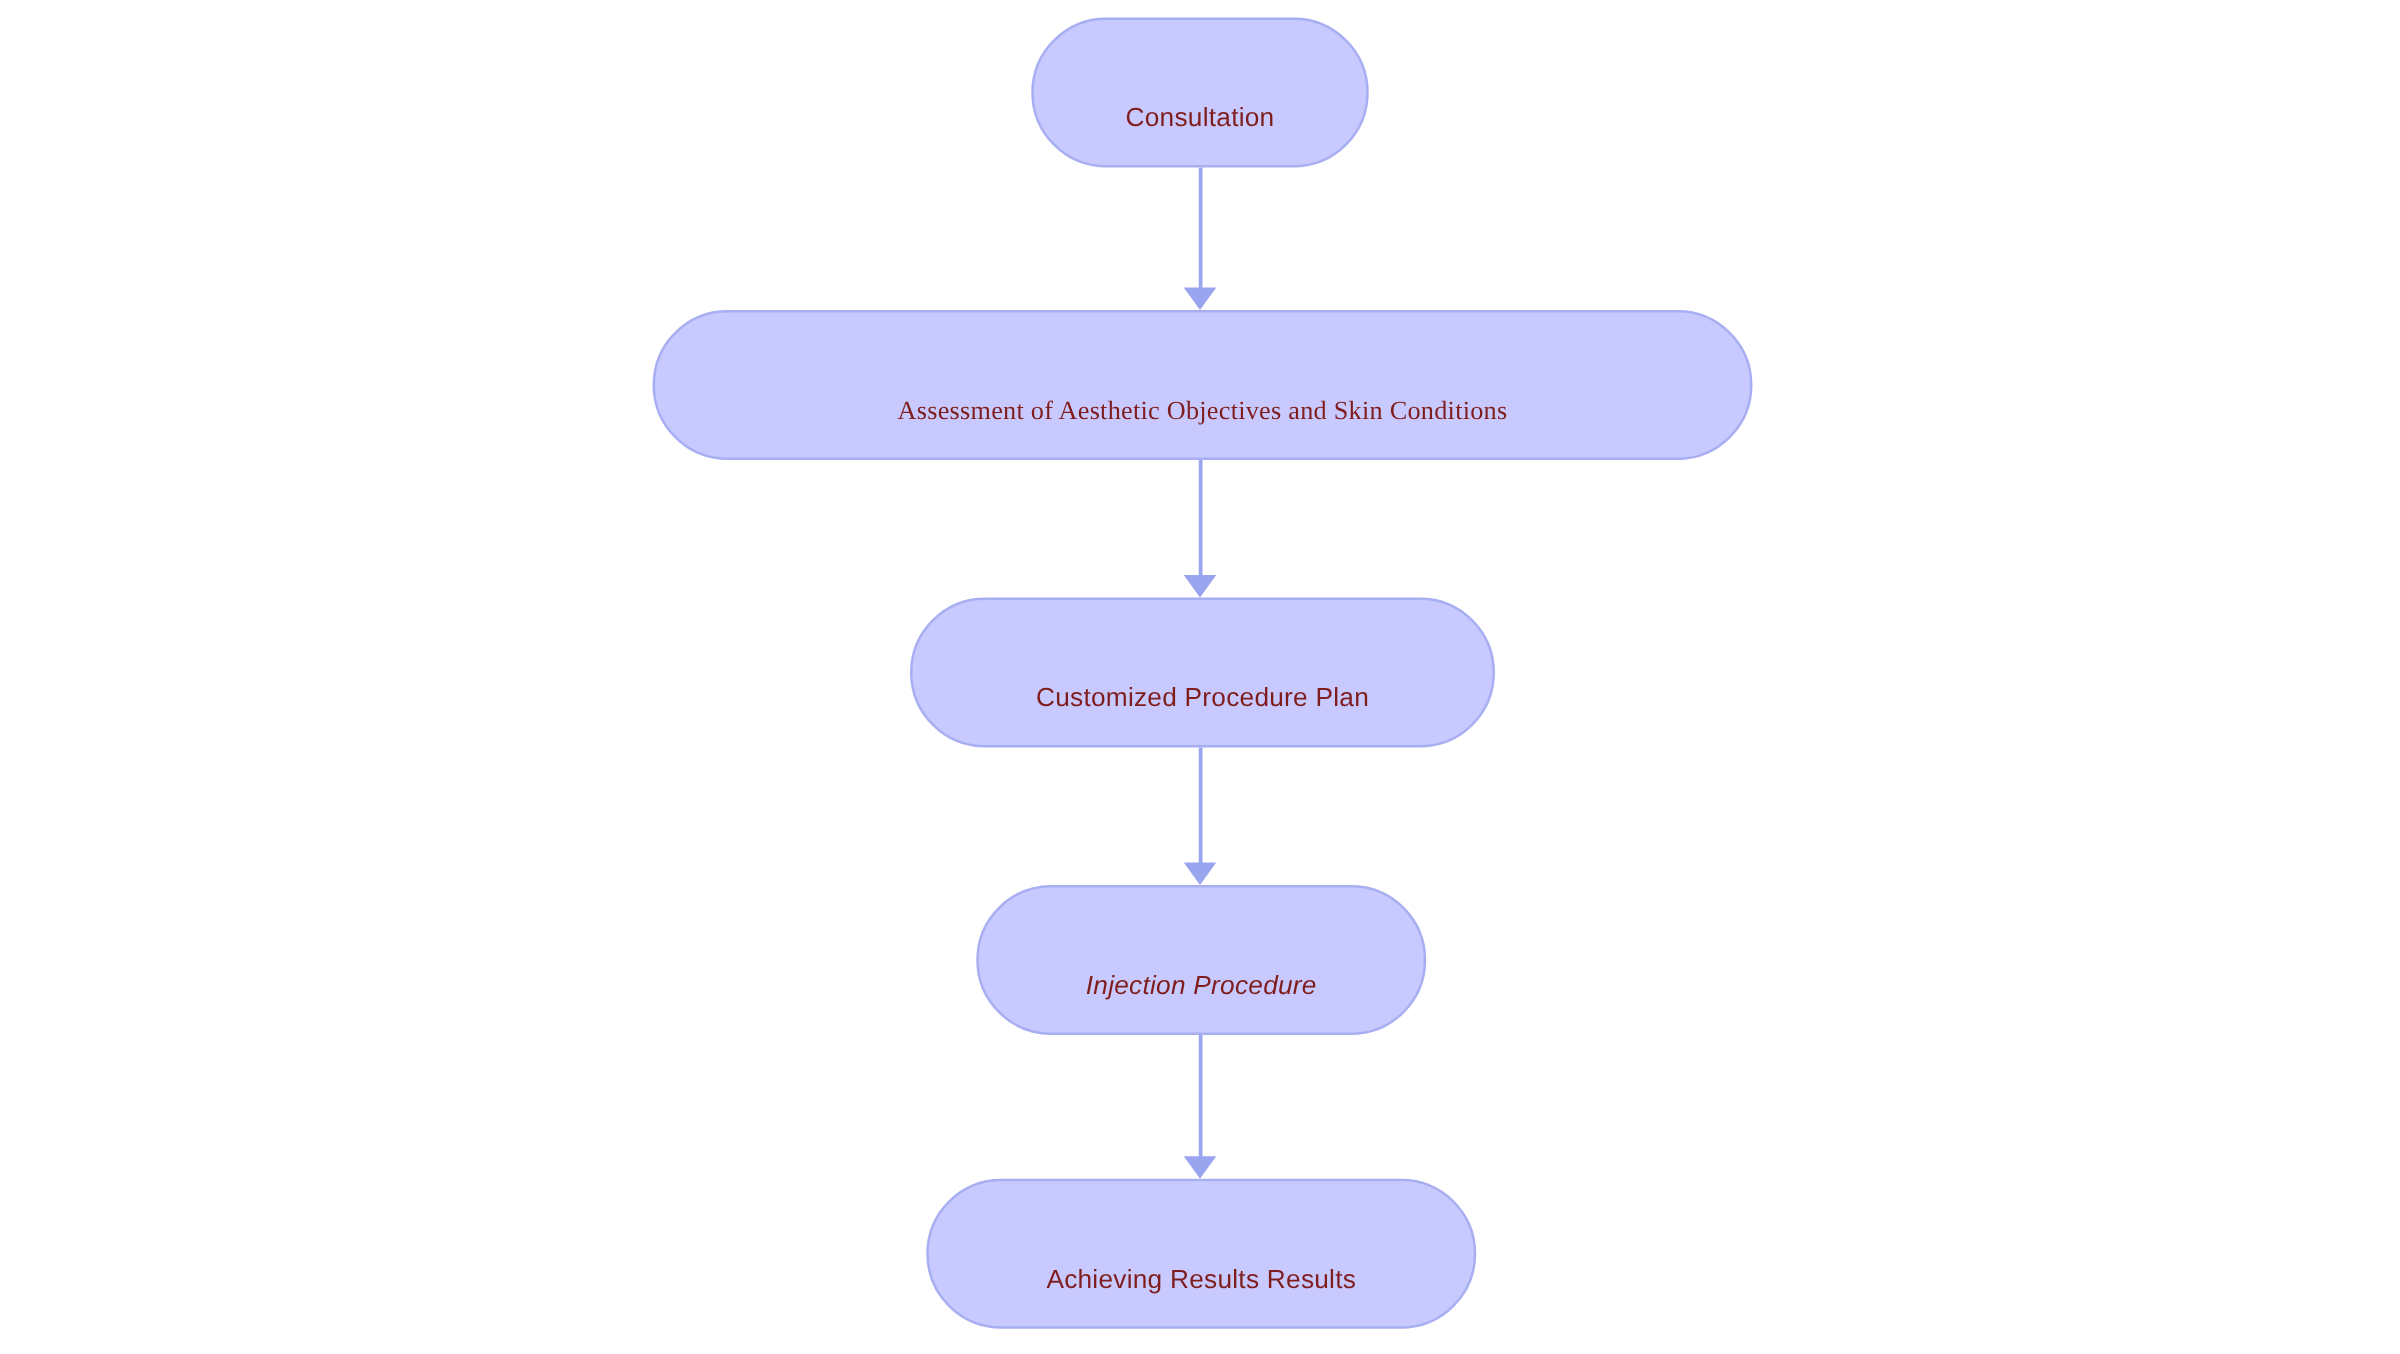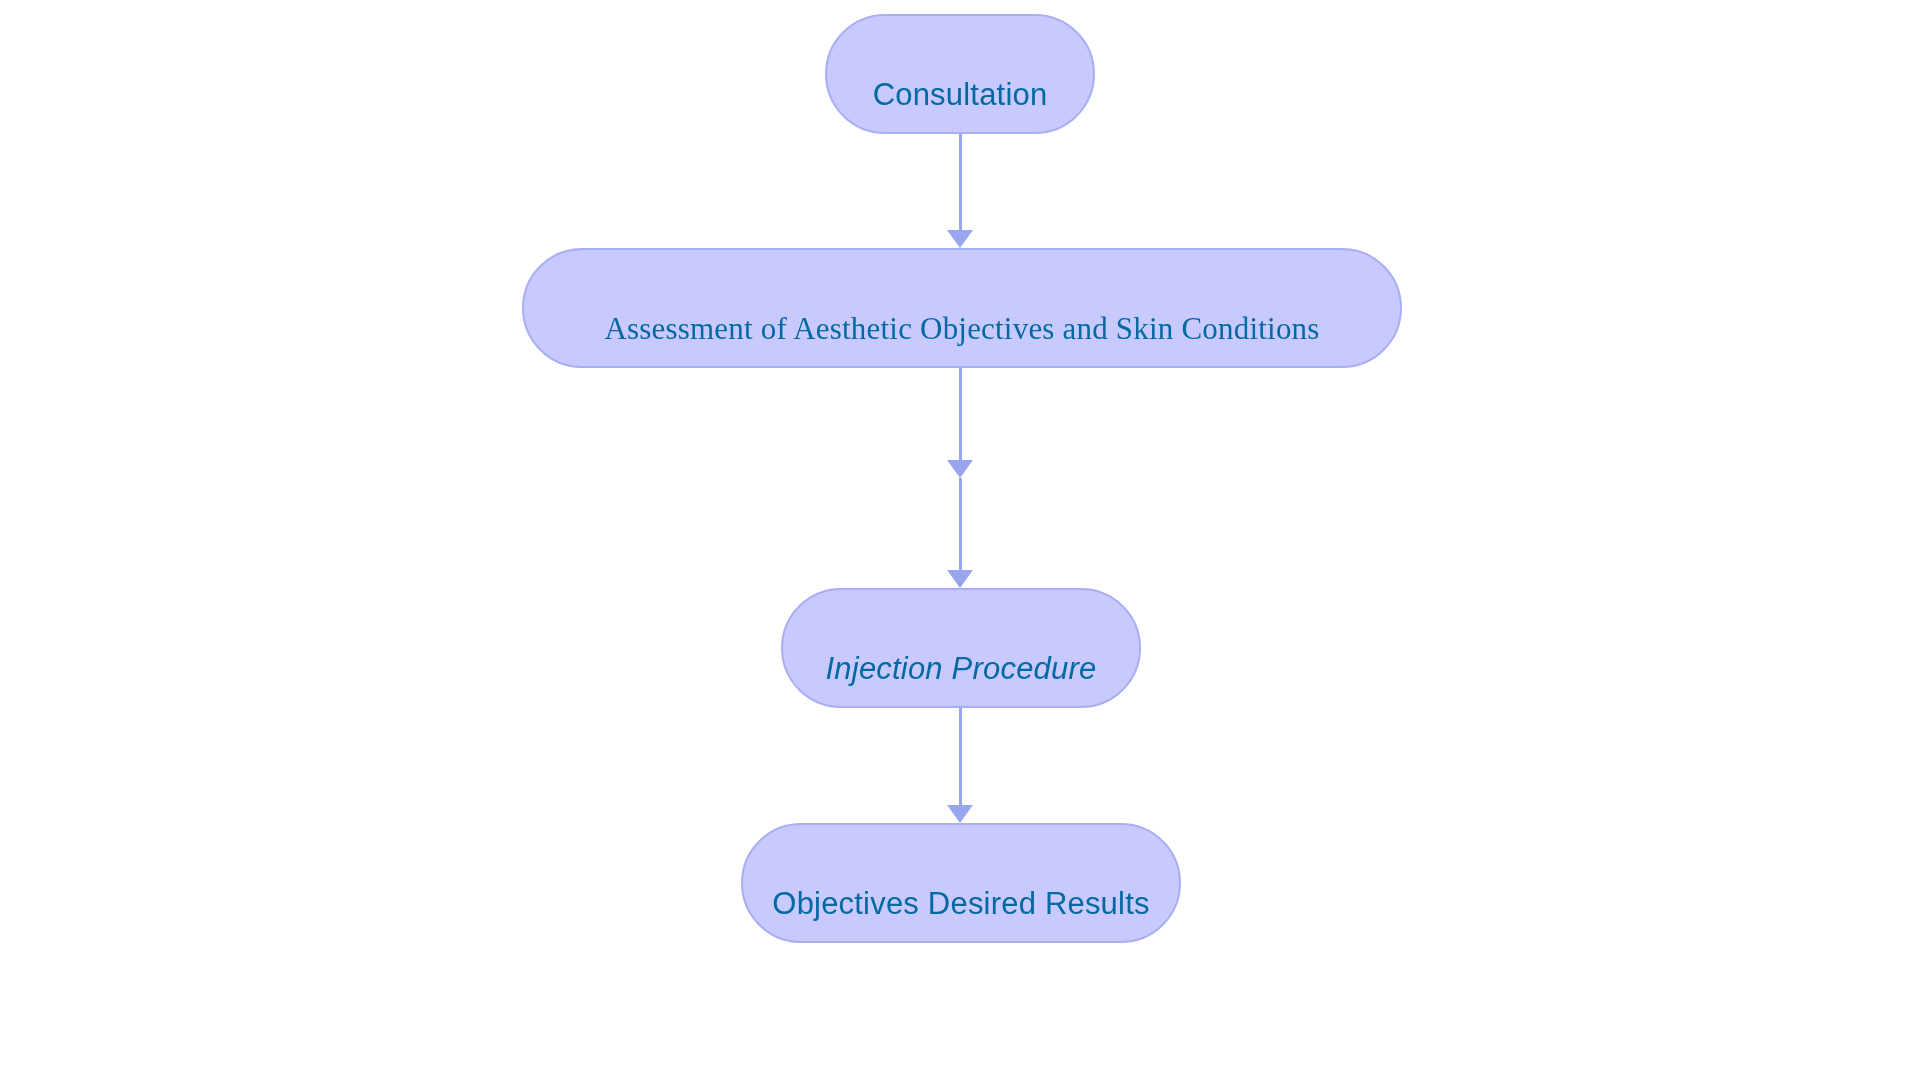--- a/index.html
+++ b/index.html
@@ -43,25 +43,25 @@
     border: 2px solid #a8aef2;
     color: #3730d8;
     display: flex;
     align-items: center;
     justify-content: center;
     white-space: nowrap;
     position: relative;
     z-index: 2;
   }
   .node-label {
-    font-size: 31px;
+    font-size: 21px;
     font-weight: 400;
     letter-spacing: 0.2px;
     line-height: 1;
-    color: #0369a1;
+    color: #7f1d1d;
     margin-top: 40px;
   }
 
   
   .node-1 { width: 270px; margin-left: 0px; }
   .node-2 { width: 880px; margin-left: 4px; font-family: Liberation Serif, serif; }
   .node-3 { width: 468px; margin-left: 4px; }
   .node-4 { width: 360px; margin-left: 2px; font-style: italic; }
   .node-5 { width: 440px; margin-left: 2px; }
 
@@ -116,33 +116,36 @@
 
     <div class="node node-2">
       <span class="node-label">Assessment of Aesthetic Objectives and Skin Conditions</span>
     </div>
 
     <div class="connector conn-2">
       <div class="connector-line"></div>
       <div class="connector-head"></div>
     </div>
 
+    <div class="node node-3">
+      <span class="node-label">Customized Procedure Plan</span>
+    </div>
 
     <div class="connector conn-3">
       <div class="connector-line"></div>
       <div class="connector-head"></div>
     </div>
 
     <div class="node node-4">
       <span class="node-label">Injection Procedure</span>
     </div>
 
     <div class="connector conn-4">
       <div class="connector-line"></div>
       <div class="connector-head"></div>
     </div>
 
     <div class="node node-5">
-      <span class="node-label">Objectives Desired Results</span>
+      <span class="node-label">Achieving Results Results</span>
     </div>
 
   </div>
 </div>
 
 </body></html>

